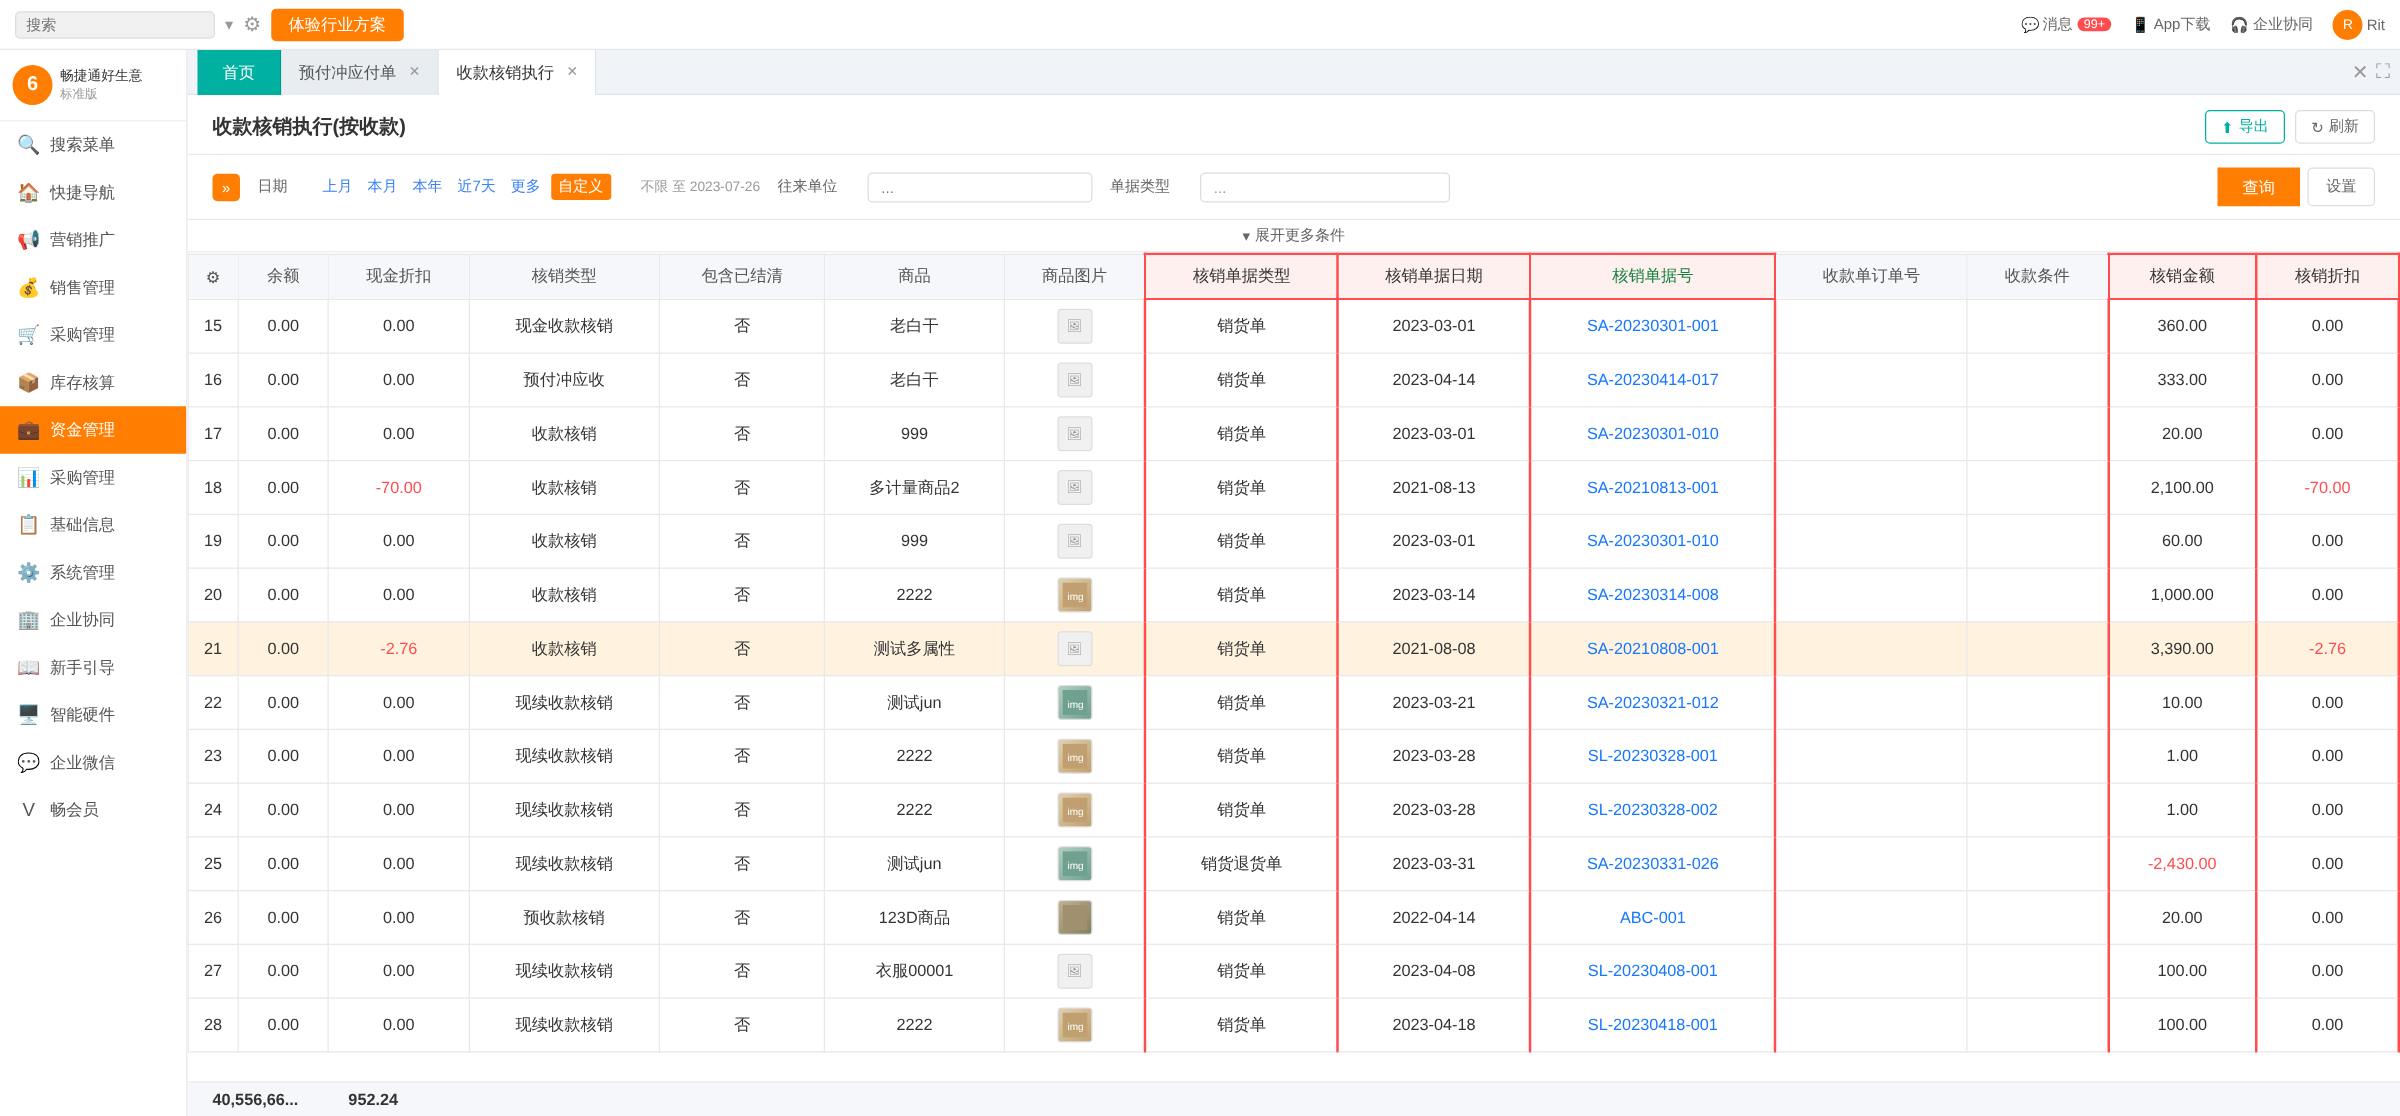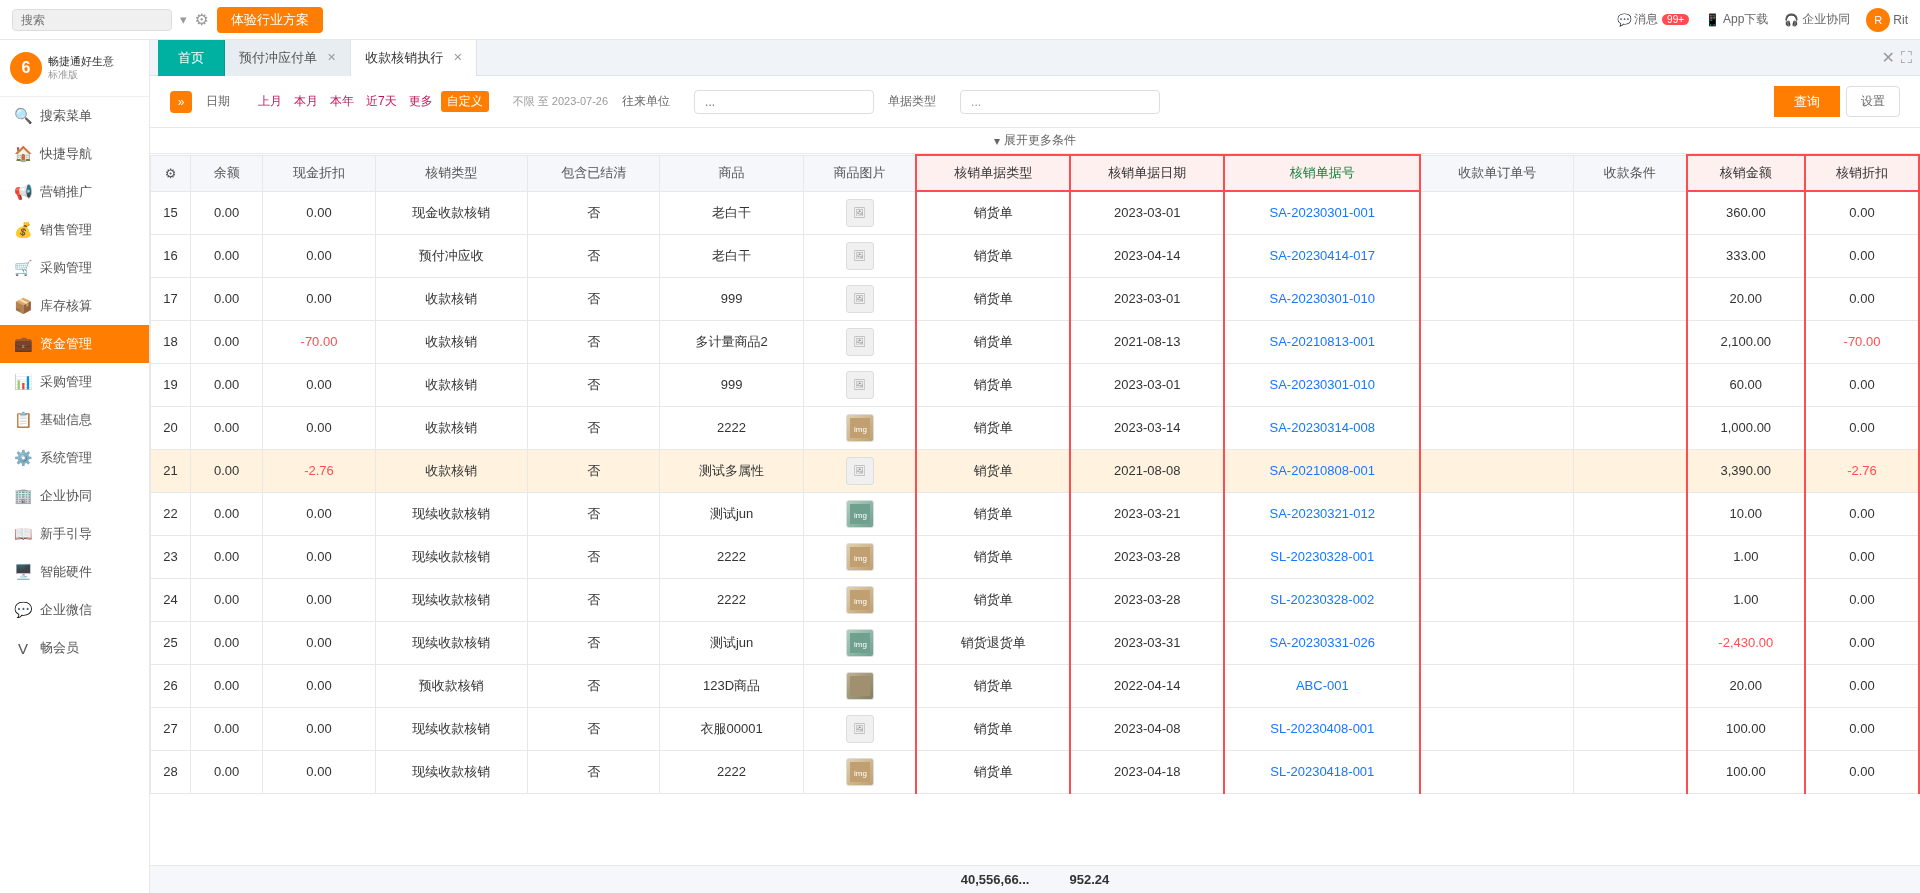--- a/index.html
+++ b/index.html
@@ -199,21 +199,21 @@
       display: flex;
       align-items: center;
       justify-content: center;
       font-size: 12px;
     }
     .filter-group { display: flex; align-items: center; gap: 24px; }
     .filter-label { color: #666; font-size: 12px; white-space: nowrap; }
     .filter-date-options { display: flex; gap: 4px; align-items: center; }
     .date-opt {
       font-size: 12px;
-      color: #be185d;
+      color: #3b82f6;
       cursor: pointer;
       padding: 2px 4px;
     }
     .date-opt.custom {
       background: #ff7d00;
       color: #fff;
       border-radius: 3px;
       padding: 2px 6px;
     }
     .date-range { font-size: 11px; color: #999; }
@@ -326,21 +326,21 @@
     .img-thumbnail-green {
       background: linear-gradient(135deg, #b0d0c0, #70a090);
     }
 
     
     .table-footer {
       background: #f5f7fa;
       border-top: 1px solid #e8e8e8;
       padding: 6px 20px;
       display: flex;
-      justify-content: center;
+      justify-content: flex-start;
       gap: 40px;
       font-size: 13px;
       font-weight: 600;
       color: #333;
     }
     .footer-item { display: flex; gap: 8px; }
 
     
     ::-webkit-scrollbar { width: 6px; height: 6px; }
     ::-webkit-scrollbar-thumb { background: #ccc; border-radius: 3px; }
@@ -467,20 +467,33 @@
         <span class="tab-close">✕</span>
       </div>
       <div class="tab-bar-actions">
         <button class="tab-bar-btn" title="关闭">✕</button>
         <button class="tab-bar-btn" title="全屏">⛶</button>
       </div>
     </div>
 
     <div class="content">
 
+      <div class="page-header">
+        <h2 class="page-title">收款核销执行(按收款)</h2>
+        <div class="page-actions">
+          <button class="btn-export">
+            <span>⬆</span>
+            <span>导出</span>
+          </button>
+          <button class="btn-refresh">
+            <span>↻</span>
+            <span>刷新</span>
+          </button>
+        </div>
+      </div>
 
       <div class="filter-bar">
         <button class="filter-collapse-btn">»</button>
         <div class="filter-group">
           <span class="filter-label">日期</span>
           <div class="filter-date-options">
             <span class="date-opt">上月</span>
             <span class="date-opt">本月</span>
             <span class="date-opt">本年</span>
             <span class="date-opt">近7天</span>

